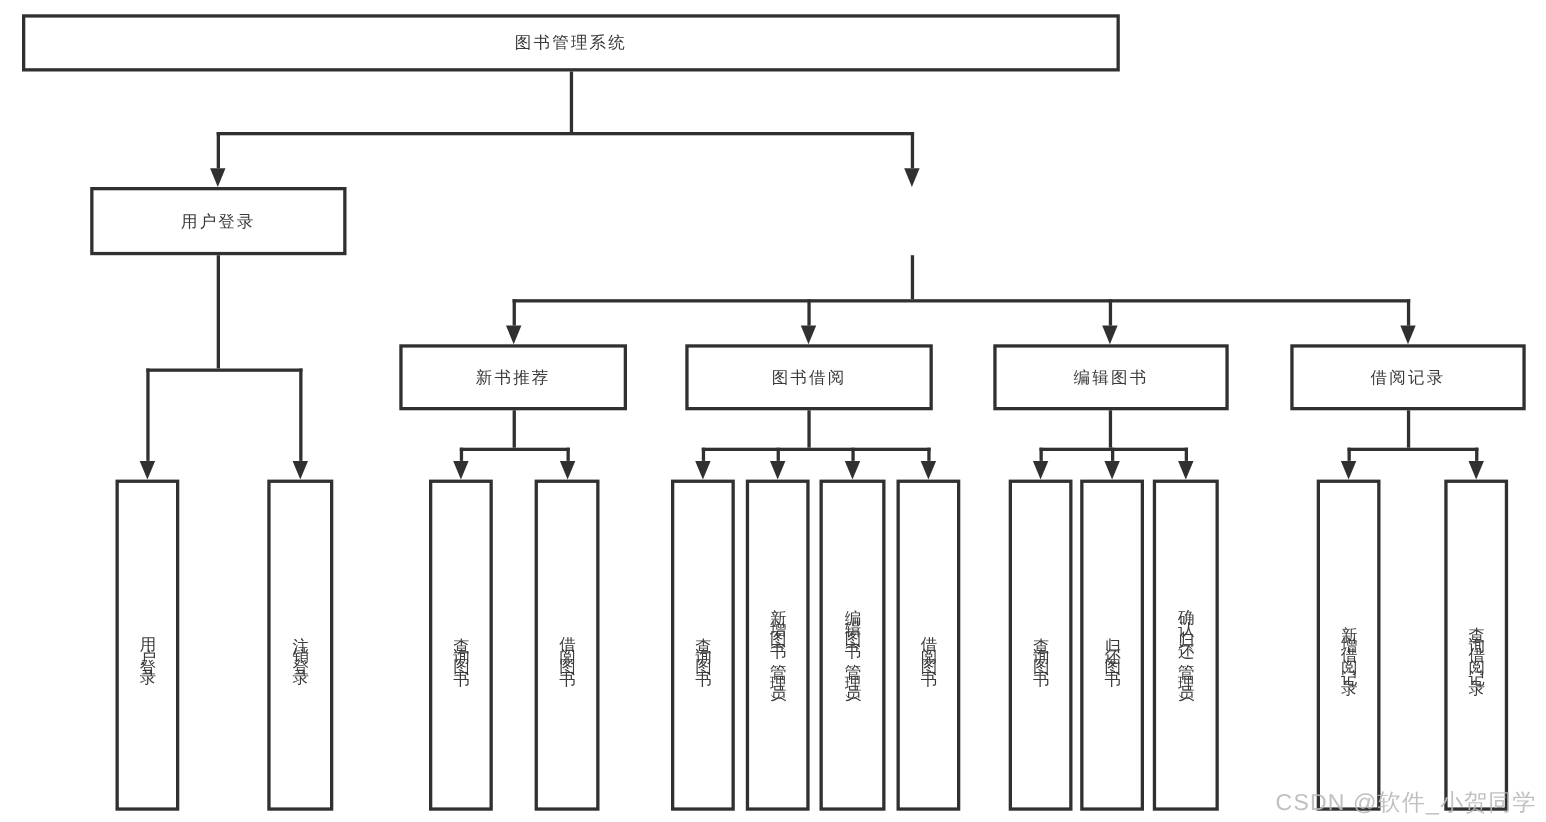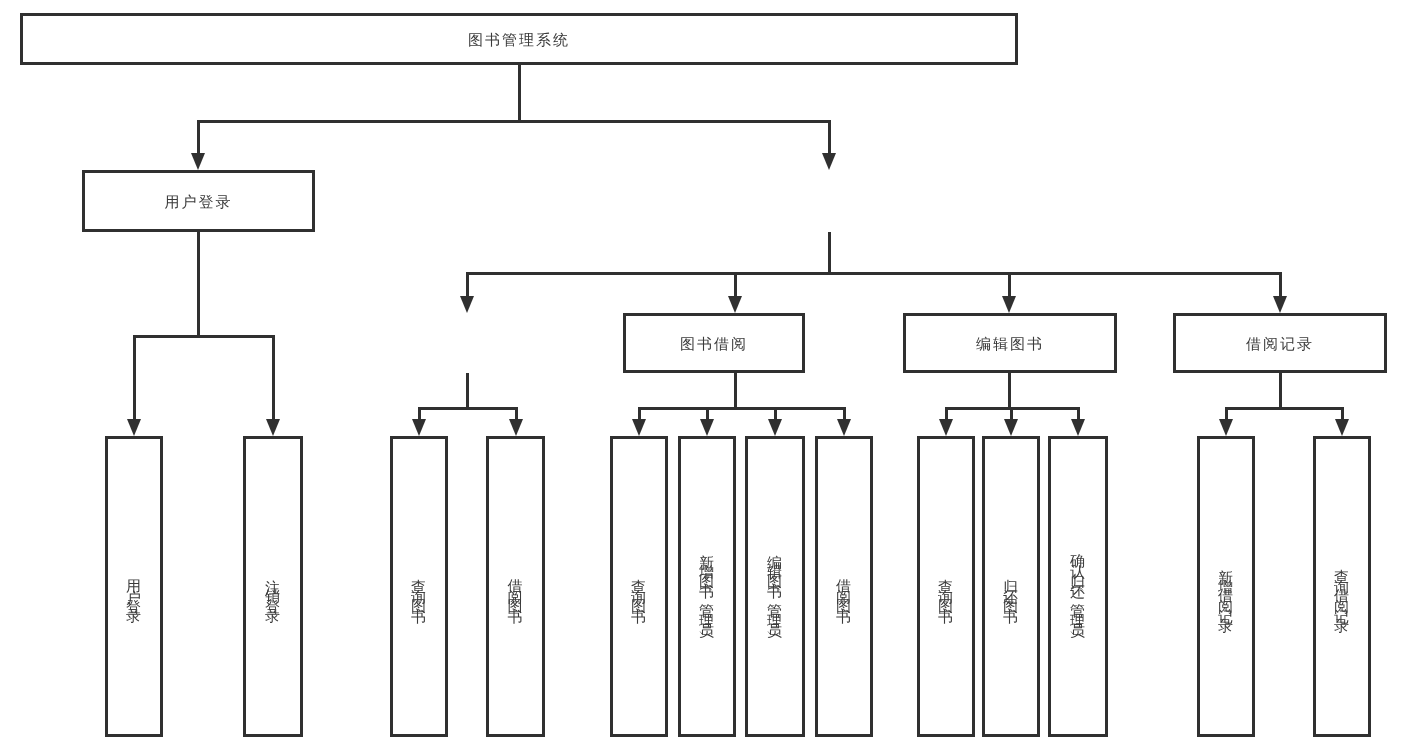--- a/index.html
+++ b/index.html
@@ -90,21 +90,22 @@
   <div class="hline" style="left:466px; top:272px; width:816px;"></div>
   <div class="vline" style="left:466px; top:272px; height:24px;"></div>
   <div class="arrow" style="left:460px; top:296px;"></div>
   <div class="vline" style="left:734px; top:272px; height:24px;"></div>
   <div class="arrow" style="left:728px; top:296px;"></div>
   <div class="vline" style="left:1008px; top:272px; height:24px;"></div>
   <div class="arrow" style="left:1002px; top:296px;"></div>
   <div class="vline" style="left:1279px; top:272px; height:24px;"></div>
   <div class="arrow" style="left:1273px; top:296px;"></div>
 
-  <div class="box" style="left:623px; top:313px; width:182px; height:60px;">图书借阅</div>
+  <div class="box" style="left:363px; top:313px; width:207px; height:60px;">新书推荐</div>
+  <div class="box" style="left:623px; top:313px; width:225px; height:60px;">图书借阅</div>
   <div class="box" style="left:903px; top:313px; width:214px; height:60px;">编辑图书</div>
   <div class="box" style="left:1173px; top:313px; width:214px; height:60px;">借阅记录</div>
 
   <div class="vline" style="left:466px; top:373px; height:34px;"></div>
   <div class="hline" style="left:418px; top:407px; width:100px;"></div>
   <div class="vline" style="left:418px; top:407px; height:12px;"></div>
   <div class="arrow" style="left:412px; top:419px;"></div>
   <div class="vline" style="left:515px; top:407px; height:12px;"></div>
   <div class="arrow" style="left:509px; top:419px;"></div>
 
@@ -146,14 +147,15 @@
   <div class="box vtext" style="left:745px; top:436px; width:60px; height:301px;">编辑图书（管理员）</div>
   <div class="box vtext" style="left:815px; top:436px; width:58px; height:301px;">借阅图书</div>
 
   <div class="box vtext" style="left:917px; top:436px; width:58px; height:301px;">查询图书</div>
   <div class="box vtext" style="left:982px; top:436px; width:58px; height:301px;">归还图书</div>
   <div class="box vtext" style="left:1048px; top:436px; width:60px; height:301px;">确认归还（管理员）</div>
 
   <div class="box vtext" style="left:1197px; top:436px; width:58px; height:301px;">新增借阅记录</div>
   <div class="box vtext" style="left:1313px; top:436px; width:58px; height:301px;">查询借阅记录</div>
 
+  <div class="watermark">CSDN @软件_小贺同学</div>
 
 </div>
 
 </body></html>

